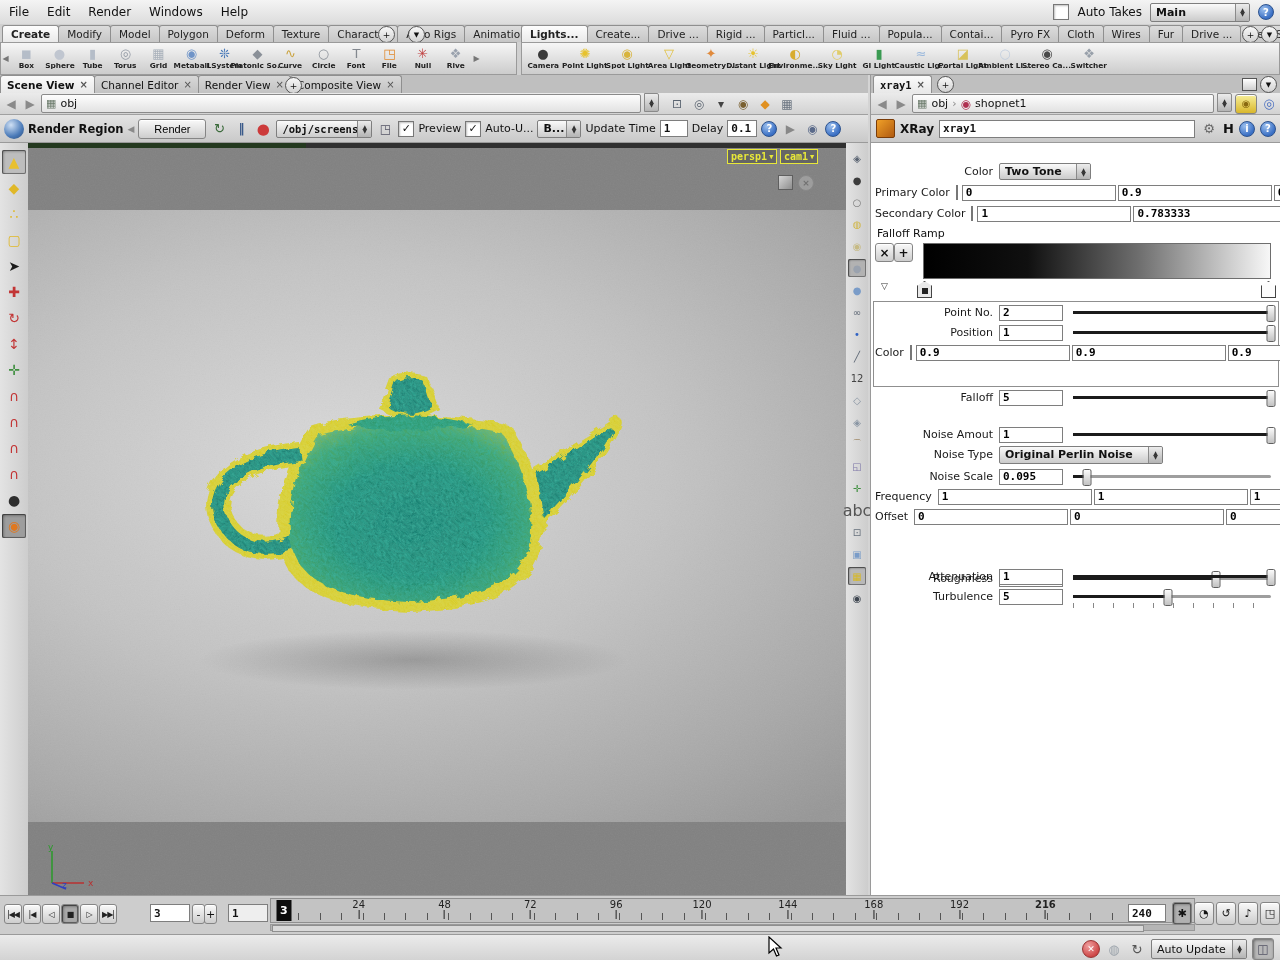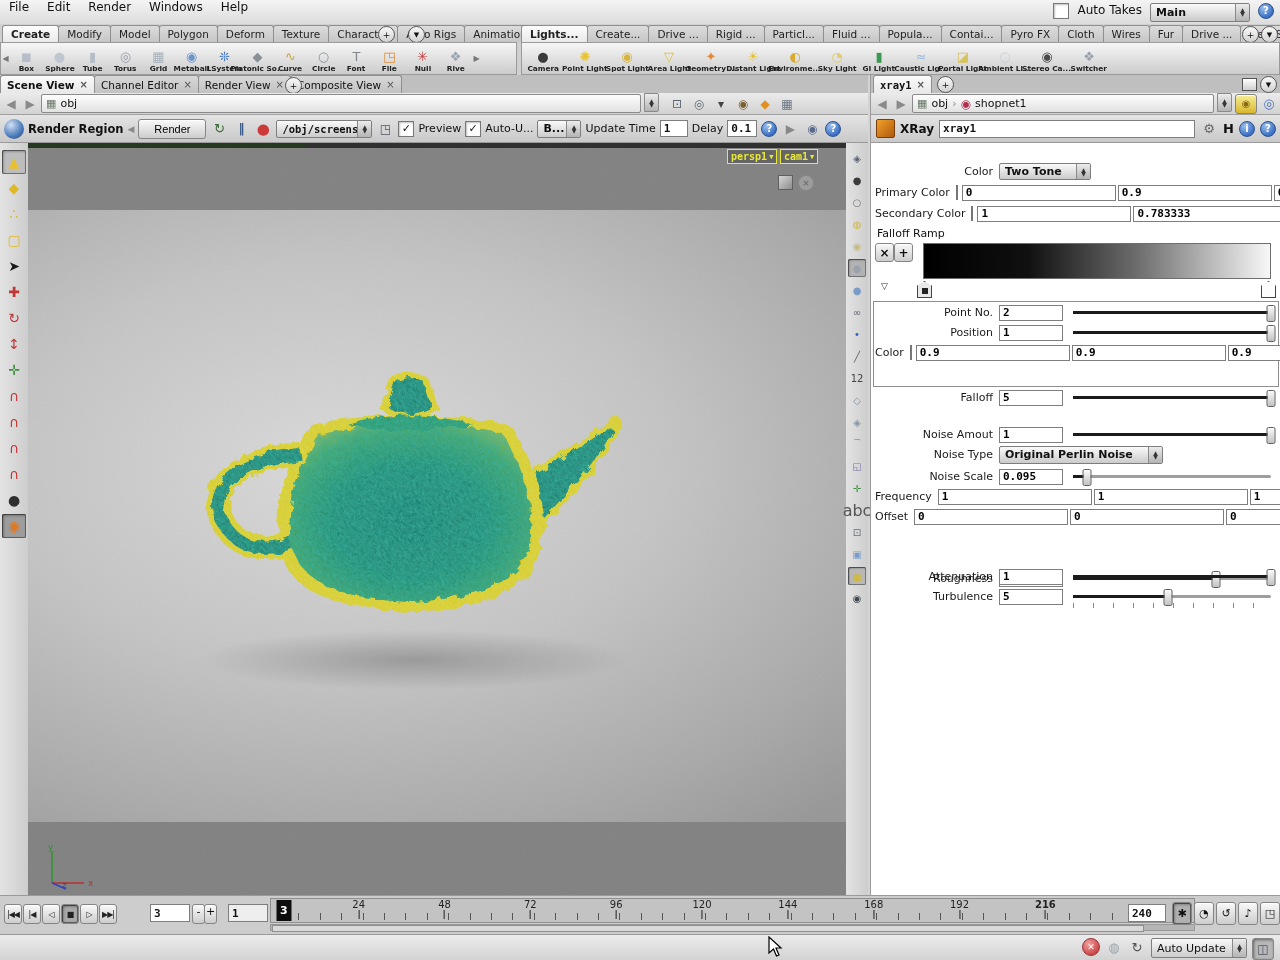--- a/index.html
+++ b/index.html
@@ -1,20 +1,20 @@
 <!DOCTYPE html>
 <html><head>
 <meta charset="utf-8">
 <style>
   html,body{margin:0;padding:0;background:#888;}
   .root{position:relative;width:1280px;height:960px;background:#d4d4d4;overflow:hidden;
         font-family:"DejaVu Sans","Liberation Sans",sans-serif;font-size:11px;color:#111;
         -webkit-font-smoothing:antialiased;}
   .abs{position:absolute;}
-  .f{display:flex;}
+  .f{display:flex;align-items:center;}
   .mono{font-family:"DejaVu Sans Mono","Liberation Mono",monospace;}
   
   .bevel{border:1px solid #858585;border-radius:3px;background:linear-gradient(#f9f9f9,#cdcdcd);
          box-shadow:inset 0 1px 0 #fff;}
   .pressed{background:#b8b8b8 !important;box-shadow:inset 1px 1px 3px rgba(0,0,0,.45) !important;}
   .fld{border:1px solid #7e7e7e;background:#fff;font-family:"DejaVu Sans Mono","Liberation Mono",monospace;
        font-weight:bold;font-size:11px;padding:0 3px;box-sizing:border-box;color:#111;}
   input.fld{outline:none;}
   .dd{border:1px solid #7e7e7e;border-radius:2px;background:linear-gradient(#fafafa,#cbcbcb);
       display:flex;align-items:center;font-weight:bold;box-sizing:border-box;}

